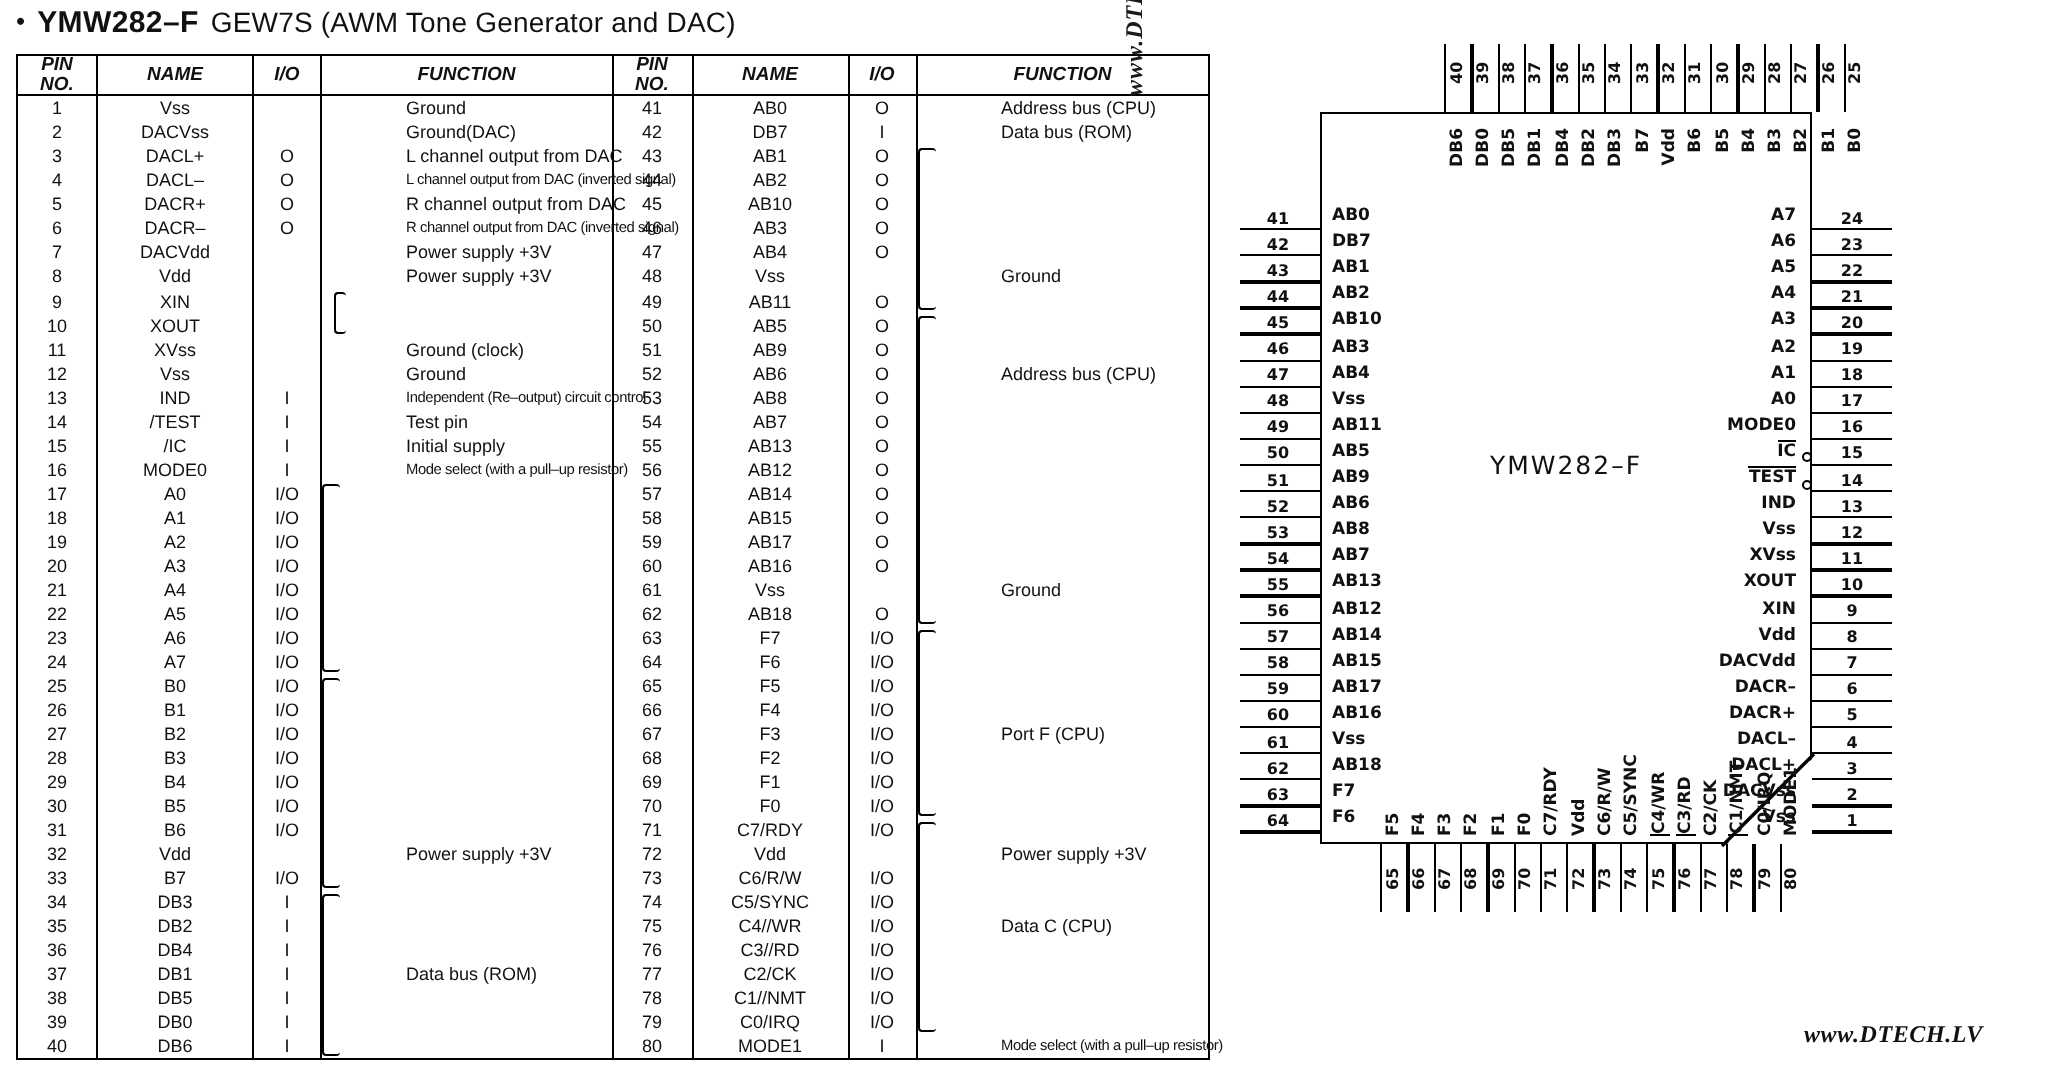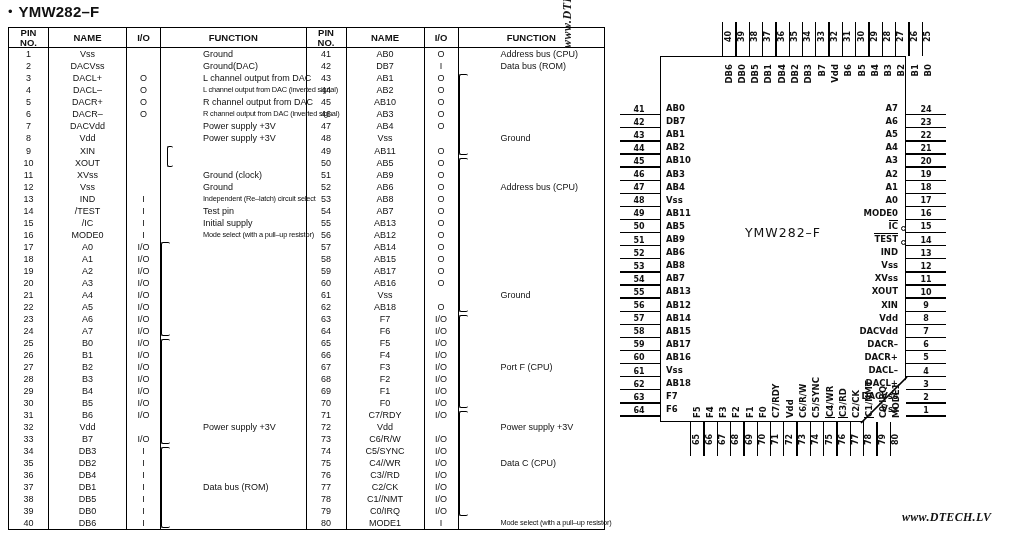--- a/index.html
+++ b/index.html
@@ -13,21 +13,21 @@
   #title-row{position:absolute;left:8px;top:3px;display:flex;align-items:baseline;gap:6px;}
   #bullet{font-size:13px;line-height:1;position:relative;top:-1px;}
   #part-code{font-size:15px;font-weight:bold;letter-spacing:0.2px;}
   #part-desc{font-size:14px;letter-spacing:0.1px;}
 
   
   #pin-table{position:absolute;left:8px;top:27px;width:597px;height:503px;
              border:1.6px solid #000;box-sizing:border-box;display:flex;}
   .half{display:flex;flex-direction:column;flex:0 0 50%;box-sizing:border-box;}
   .half.left{border-right:1.6px solid #000;}
-  .hdr{display:flex;height:22px;border-bottom:1.6px solid #000;box-sizing:border-box;}
+  .hdr{display:flex;height:22px;border-bottom:1.6px solid #000;box-sizing:border-box;font-style:italic;}
   .hdr .cell{display:flex;align-items:center;justify-content:center;
              font-size:9.5px;font-weight:bold;box-sizing:border-box;
              border-right:1.3px solid #000;text-align:center;line-height:1.0;}
   .hdr .cell:last-child{border-right:none;}
   .hdr .cell span{display:block;}
   .body{flex:1;position:relative;}
   .row{display:flex;height:12.03px;box-sizing:border-box;}
   .row .cell{box-sizing:border-box;border-right:1.3px solid #000;
              font-size:9px;line-height:12px;display:flex;align-items:center;}
   .row .cell:last-child{border-right:none;}
@@ -68,20 +68,21 @@
 
   #wm-bottom{position:absolute;left:902px;top:510px;font-size:12px;font-style:italic;
              font-weight:bold;font-family:"Liberation Serif",serif;letter-spacing:0.3px;}
 </style>
 </head>
 <body>
 
 <div id="title-row">
   <span id="bullet">•</span>
   <span id="part-code">YMW282–F</span>
+  <span id="part-desc">GEW7S (AWM Tone Generator and DAC)</span>
 </div>
 
 <div id="pin-table">
 
   <div class="half left">
     <div class="hdr">
       <div class="cell c-pin">
         <div>
             <span>PIN</span>
             <span>NO.</span>
@@ -182,21 +183,21 @@
           <div class="cell c-io"></div>
           <div class="cell c-fn">
             <span class="fn-text">Ground</span>
           </div>
         </div>
         <div class="row" style="height: 12.03px;">
           <div class="cell c-pin">13</div>
           <div class="cell c-name">IND</div>
           <div class="cell c-io">I</div>
           <div class="cell c-fn">
-            <span class="fn-text small">Independent (Re–latch) circuit select</span>
+            <span class="fn-text small">Independent (Re–output) circuit control</span>
           </div>
         </div>
         <div class="row" style="height: 12.03px;">
           <div class="cell c-pin">14</div>
           <div class="cell c-name">/TEST</div>
           <div class="cell c-io">I</div>
           <div class="cell c-fn">
             <span class="fn-text">Test pin</span>
           </div>
         </div>

